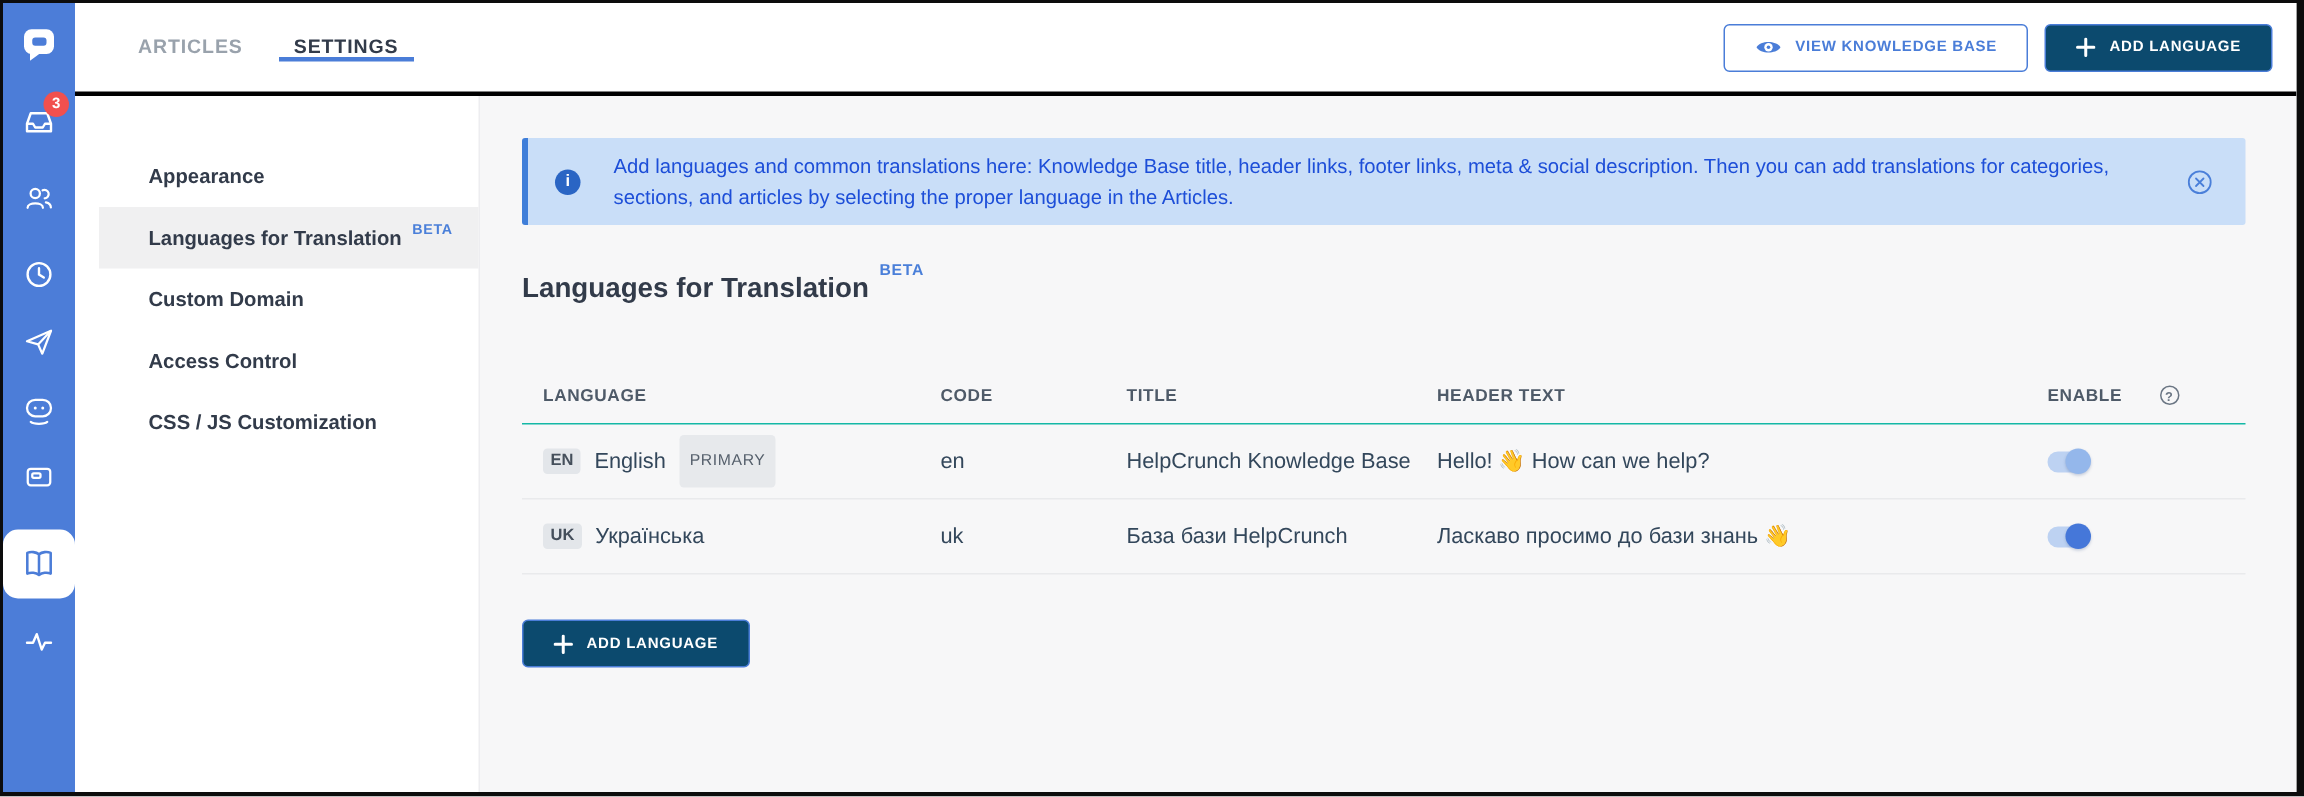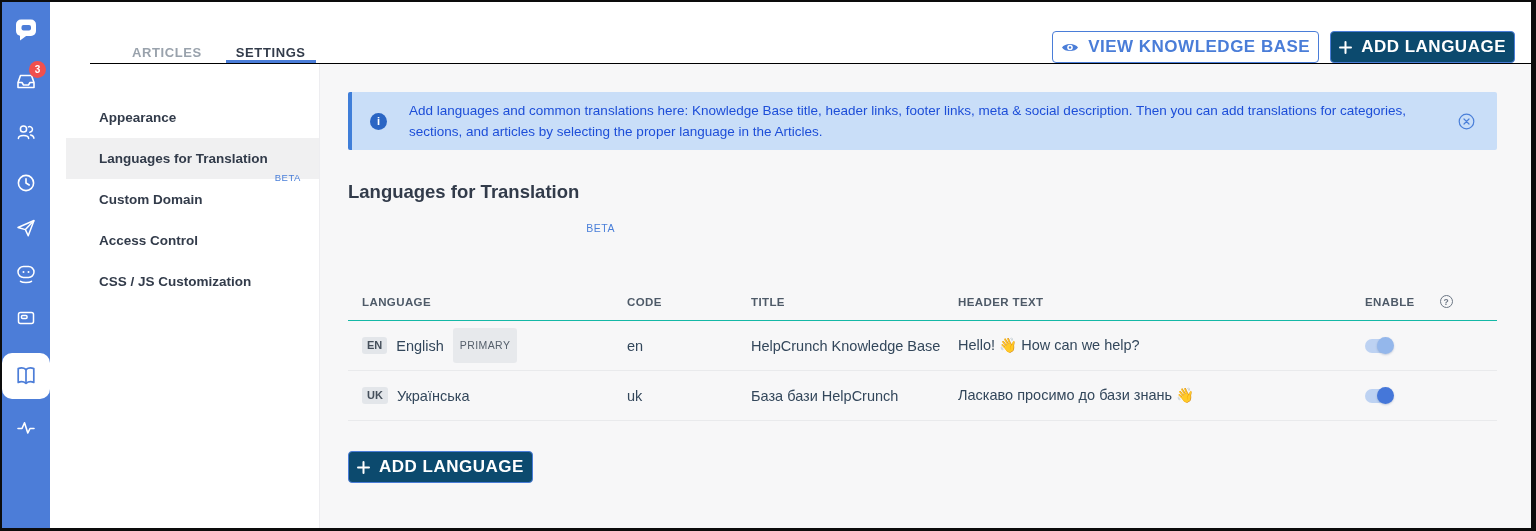--- a/index.html
+++ b/index.html
@@ -19,45 +19,45 @@
   .i-robot { margin-bottom:21px; }
   .i-card { margin-bottom:24px; }
   .rail-active { width:48px; height:46px; background:#fff; border-radius:10px; color:#4c7dd8; margin-bottom:18px; }
   .badge-count {
     position:absolute; top:-9px; right:-9px; width:17px; height:17px; border-radius:50%;
     background:#f1504e; color:#fff; font-size:10px; font-weight:bold; display:flex; align-items:center; justify-content:center;
   }
   
   .right { flex:1; display:flex; flex-direction:column; min-width:0; }
   .topbar {
-    height:62px; flex:0 0 62px; background:#fff; border-bottom:1px solid #000000;
-    display:flex; align-items:flex-end; padding:0 16px 0 32px;margin-left:40px;
+    height:62px; flex:0 0 62px; background:#fff; border-bottom:3px solid #000000;
+    display:flex; align-items:center; padding:0 16px 0 32px;
   }
   .tabs { display:flex; align-items:stretch; }
   .tab {
     display:flex; align-items:center; padding:0 10px; margin-right:14px; cursor:pointer;
     font-size:13px; font-weight:bold; letter-spacing:0.6px; color:#99a2ac; border-bottom:3px solid transparent;
   }
   .tab.active { color:#323b4a; border-bottom-color:#4a7dd8; }
   .topbar-actions { margin-left:auto; display:flex; align-items:center; gap:11px; }
   .btn {
-    height:32px; display:inline-flex; align-items:center; gap:9px; padding:0 8px;
-    border-radius:4px; font-size:17px; font-weight:bold; letter-spacing:0.5px; cursor:pointer; white-space:nowrap;
+    height:32px; display:inline-flex; align-items:center; gap:9px; padding:0 20px;
+    border-radius:4px; font-size:10px; font-weight:bold; letter-spacing:0.5px; cursor:pointer; white-space:nowrap;
   }
   .btn-outline { background:#fff; border:1px solid #4a7dd8; color:#4a7dd8; }
   .btn-solid { background:#0c4a6e; border:1px solid #4a7dd8; color:#fff; }
   .body-row { flex:1; display:flex; min-height:0; }
   
   .settings-nav { width:270px; flex:0 0 270px; background:#fff; border-right:1px solid #ededf0; padding-top:33px;padding-left:16px; }
   .nav-item {
     height:41px; display:flex; align-items:center; padding-left:33px; cursor:pointer;
     font-size:13.5px; font-weight:600; color:#323b4a;
   }
   .nav-item.active { background:#f0f0f1; }
-  .beta { font-size:9.5px; font-weight:normal; color:#4a7fd9; letter-spacing:0.5px; margin-left:7px; position:relative; top:-5px;margin-top:48px; }
+  .beta { font-size:9.5px; font-weight:bold; color:#4a7fd9; letter-spacing:0.5px; margin-left:7px; position:relative; top:-5px; }
   
   .content { flex:1; background:#f7f7f8; padding:28px 34px 0 28px; overflow:hidden; }
   .banner {
     background:#c9def8; border-left:4px solid #3f7ed9; border-radius:2px; min-height:54px;
     display:flex; align-items:center; padding:8px 22px 8px 18px; gap:22px;
   }
   .info-badge {
     width:17px; height:17px; border-radius:50%; background:#2a65c4; color:#fff; flex:0 0 17px;
     font-size:11px; font-weight:bold; display:flex; align-items:center; justify-content:center; font-style:normal;
   }

